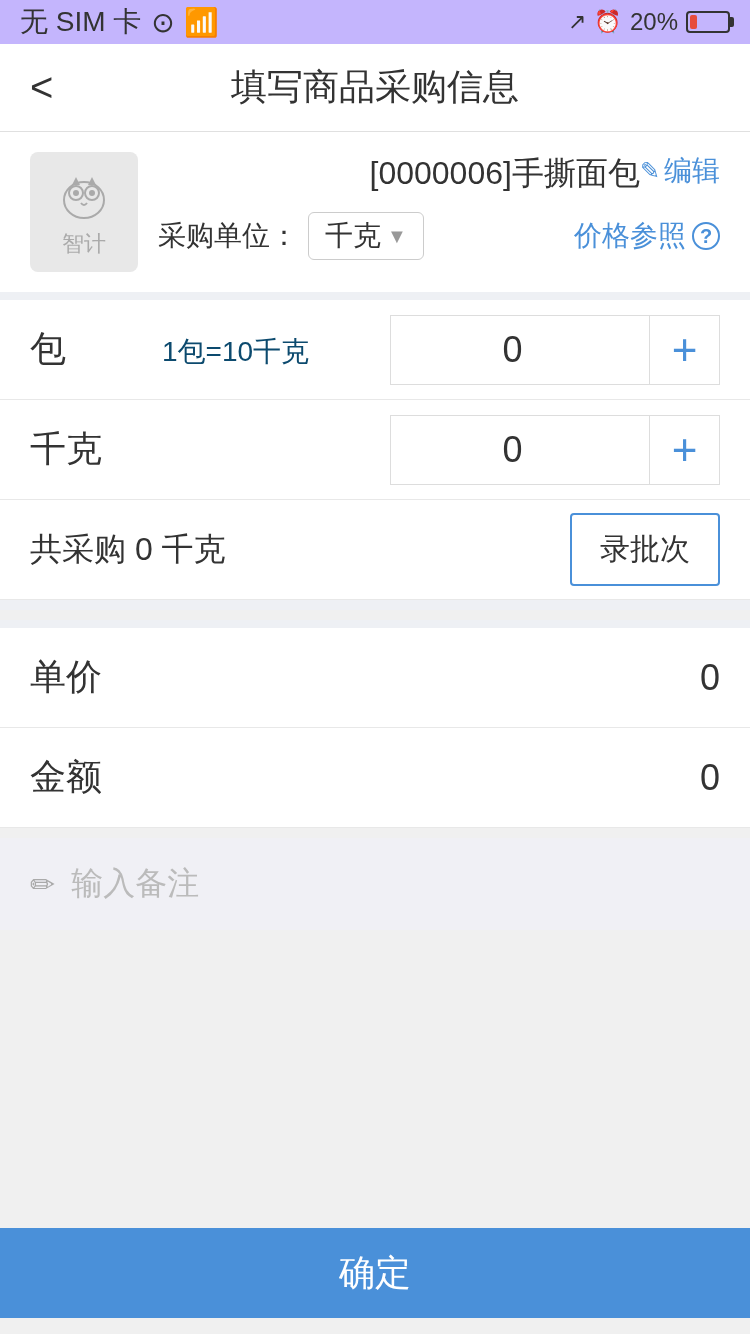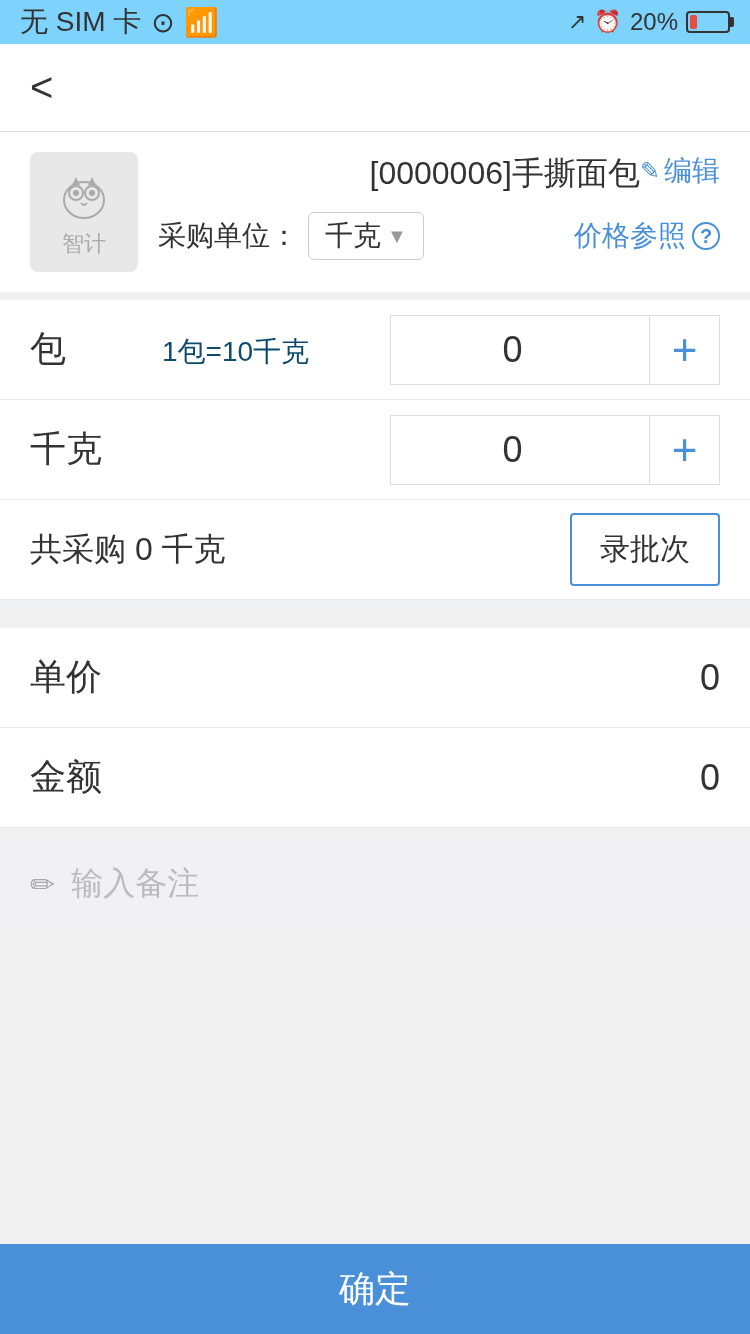--- a/index.html
+++ b/index.html
@@ -10,21 +10,21 @@
       font-family: -apple-system, "PingFang SC", "Helvetica Neue", sans-serif;
       background: #f0f0f0;
       font-size: 32px;
       color: #333;
     }
 
     
     .status-bar {
       width: 100%;
       height: 44px;
-      background: #7dd3fc;
+      background: #c4b5fd;
       display: flex;
       align-items: center;
       justify-content: space-between;
       padding: 0 20px;
       font-size: 28px;
       color: #333;
     }
     .status-left { display: flex; align-items: center; gap: 10px; }
     .status-center { font-size: 32px; font-weight: 500; }
     .status-right { display: flex; align-items: center; gap: 8px; font-size: 26px; }
@@ -265,21 +265,21 @@
       color: #aaa;
     }
     .notes-placeholder {
       font-size: 32px;
       color: #bbb;
     }
 
     
     .confirm-btn {
       position: fixed;
-      bottom: 0;
+      bottom: 16px;
       left: 0;
       width: 750px;
       height: 90px;
       background: #4a90d9;
       color: #fff;
       font-size: 36px;
       border: none;
       cursor: pointer;
       display: flex;
       align-items: center;
@@ -302,20 +302,21 @@
     <div class="battery-icon">
       <div class="battery-body">
         <div class="battery-fill"></div>
       </div>
     </div>
   </div>
 </div>
 
 <div class="nav-bar">
   <div class="nav-back">&lt;</div>
+  <div class="nav-title">填写商品采购信息</div>
 </div>
 
 <div class="product-card">
   <div class="product-image">
     <div class="product-image-logo">
 
       <svg width="60" height="60" viewBox="0 0 60 60">
         <ellipse cx="30" cy="35" rx="20" ry="18" fill="none" stroke="#aaa" stroke-width="2"></ellipse>
         <circle cx="22" cy="28" r="7" fill="none" stroke="#aaa" stroke-width="2"></circle>
         <circle cx="38" cy="28" r="7" fill="none" stroke="#aaa" stroke-width="2"></circle>

